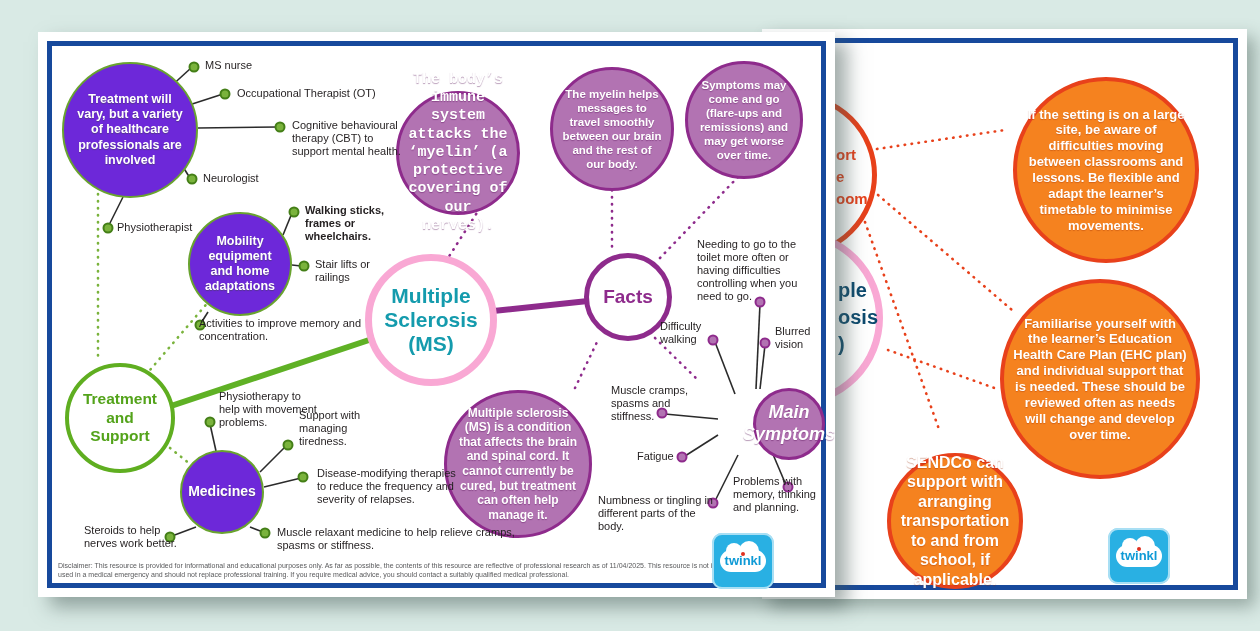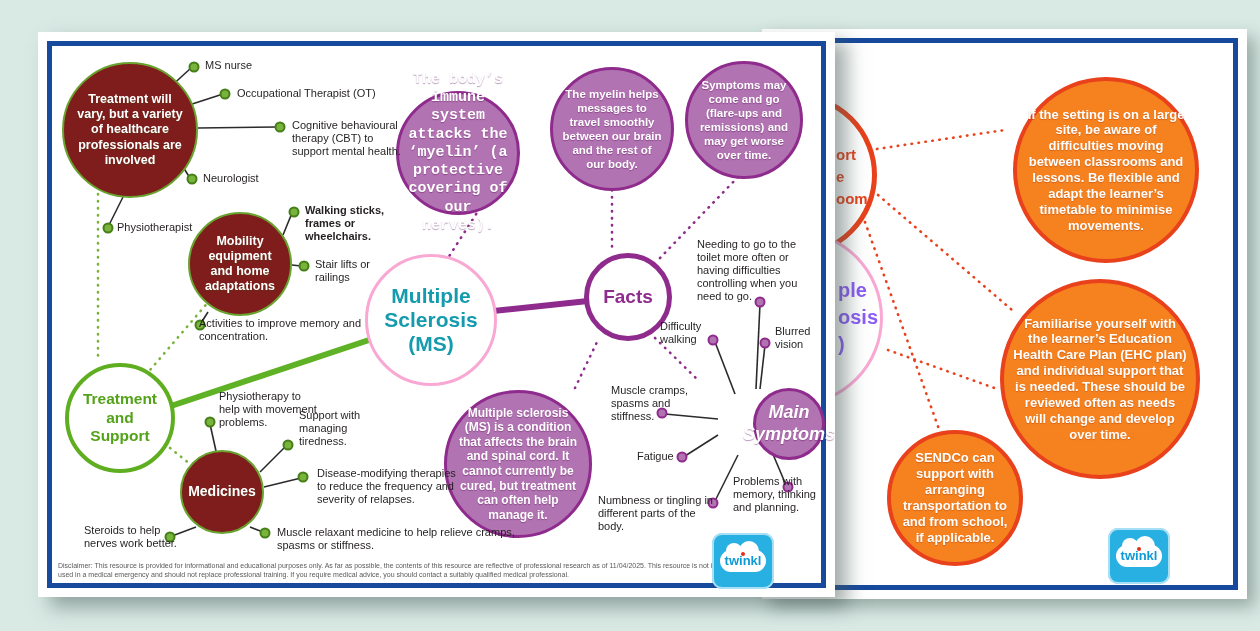--- a/index.html
+++ b/index.html
@@ -13,24 +13,24 @@
   #back-page{left:762px;top:29px;width:485px;height:570px;box-shadow:8px 8px 16px rgba(70,90,85,.45);z-index:1;}
   #front-page{left:38px;top:32px;width:797px;height:565px;box-shadow:12px 10px 18px rgba(70,90,85,.5);z-index:2;}
   .frame{position:absolute;inset:9px;border:5px solid #17499c;pointer-events:none;}
   svg.net{position:absolute;left:0;top:0;z-index:1;}
   .bubble{
     position:absolute;border-radius:50%;z-index:2;
     display:flex;align-items:center;justify-content:center;
     text-align:center;font-weight:bold;box-sizing:border-box;padding:9px;
     line-height:1.22;
   }
-  .g-fill{background:#7f1d1d;border:2px solid #69a32f;color:#fff;text-shadow:0 1px 1px rgba(40,80,0,.35);}
+  .g-fill{background:#6d28d9;border:2px solid #69a32f;color:#fff;text-shadow:0 1px 1px rgba(40,80,0,.35);}
   .p-fill{background:#b273b2;border:3px solid #8e2b8c;color:#fff;text-shadow:0 1px 1px rgba(80,10,80,.4);}
   .o-fill{background:#f5821f;border:4px solid #e8411b;color:#fff;text-shadow:0 1px 1px rgba(150,40,0,.35);}
-  .teal-ring{background:#fff;border:3px solid #f9a8d4;color:#149bad;}
+  .teal-ring{background:#fff;border:7px solid #f9a8d4;color:#149bad;}
   .purple-ring{background:#fff;border:5px solid #8e2b8c;color:#8e2b8c;}
   .green-ring{background:#fff;border:4px solid #5fae20;color:#53a31a;}
   .orange-ring{background:#fff;border:5px solid #e8411b;color:#e8411b;}
   .lbl{position:absolute;font-size:11px;line-height:1.18;z-index:3;}
   .frag{font-weight:bold;position:absolute;z-index:2;}
   .disclaimer{position:absolute;font-size:7px;line-height:1.3;color:#58595b;z-index:3;}
   .twinkl{position:absolute;width:62px;height:56px;background:#29b0e3;border-radius:10px;z-index:4;
           box-shadow:0 0 0 2px rgba(255,255,255,.6) inset;}
   .cloud{position:absolute;left:8px;top:17px;width:46px;height:22px;background:#fff;border-radius:12px;}
   .cloud::before{content:"";position:absolute;left:6px;top:-7px;width:16px;height:16px;background:#fff;border-radius:50%;}
@@ -55,31 +55,31 @@
   </svg>
 
   <div class="bubble orange-ring" style="left:-49px;top:64px;width:164px;height:164px;"></div>
   <div class="frag" style="left:74px;top:115px;color:#e8411b;font-size:15px;line-height:1.45;">
     <div>ort</div>
     <div>e</div>
     <div>oom</div>
   </div>
 
   <div class="bubble teal-ring" style="left:-55px;top:201px;width:176px;height:176px;"></div>
-  <div class="frag" style="left:76px;top:248px;color:#8b5cf6;font-size:20px;line-height:1.35;">
+  <div class="frag" style="left:76px;top:248px;color:#0c4a6e;font-size:20px;line-height:1.35;">
     <div>ple</div>
     <div>osis</div>
     <div>)</div>
   </div>
 
   <div class="bubble o-fill" style="left:251px;top:48px;width:186px;height:186px;font-size:13px;">If the setting is on a large site, be aware of difficulties moving between classrooms and lessons. Be flexible and adapt the learner’s timetable to minimise movements.</div>
 
   <div class="bubble o-fill" style="left:238px;top:250px;width:200px;height:200px;font-size:13px;">Familiarise yourself with the learner’s Education Health Care Plan (EHC plan) and individual support that is needed. These should be reviewed often as needs will change and develop over time.</div>
 
-  <div class="bubble o-fill" style="left:125px;top:401px;width:136px;height:136px;font-size:13px;">SENDCo can support with arranging transportation to and from school, if applicable.</div>
+  <div class="bubble o-fill" style="left:125px;top:424px;width:136px;height:136px;font-size:16px;">SENDCo can support with arranging transportation to and from school, if applicable.</div>
 
   <div class="twinkl" style="left:346px;top:499px;">
     <div class="cloud"></div>
     <div class="wordmark">twinkl</div>
     <div class="idot"></div>
   </div>
 </div>
 
 <div class="page" id="front-page">
   <div class="frame"></div>

